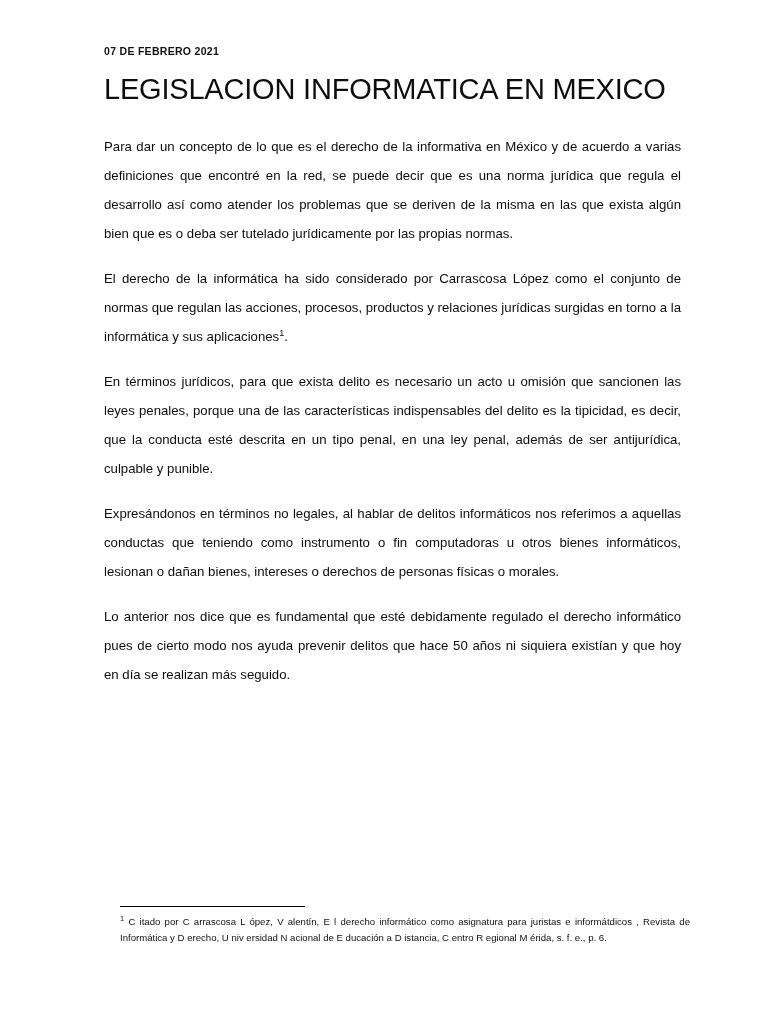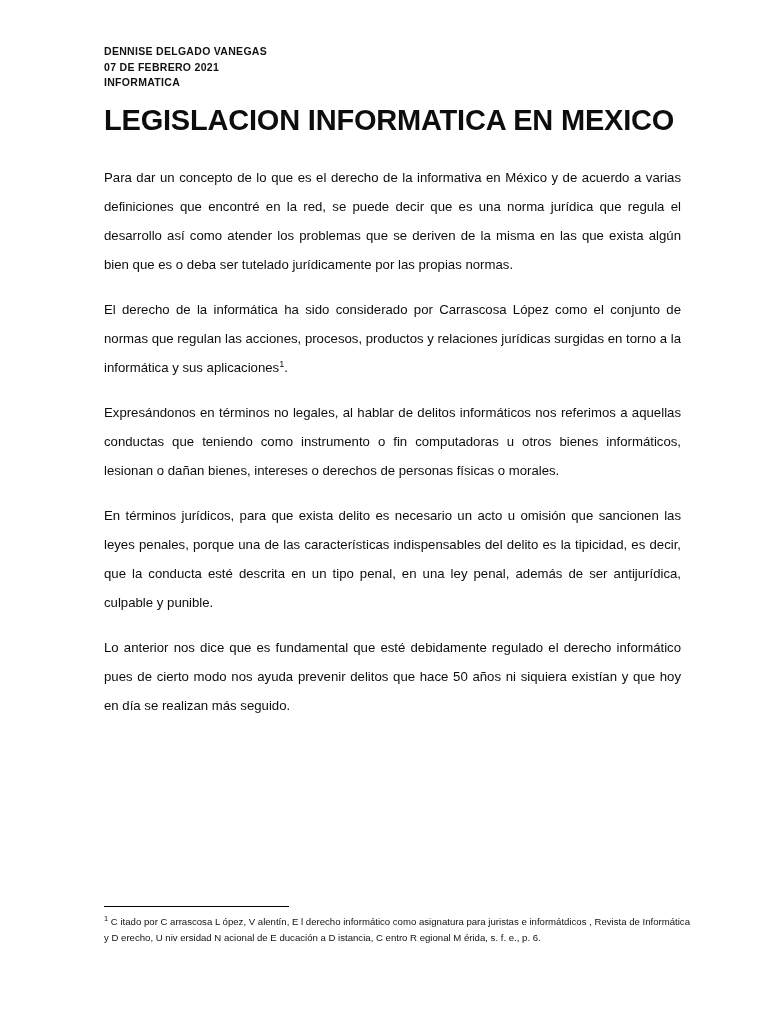--- a/index.html
+++ b/index.html
@@ -30,41 +30,41 @@
   .doc-header .hline {
     font-size: 10.5px;
     font-weight: bold;
     letter-spacing: 0.3px;
     line-height: 15.5px;
     margin: 0;
     color: #111;
   }
   h1.doc-title {
     font-size: 29px;
-    font-weight: bold;
+    font-weight: normal;
     line-height: 34px;
     letter-spacing: -0.2px;
     margin: 10px 0 26px 0;
     color: #0d0d0d;
   }
   p.body-par {
     font-size: 13.2px;
     line-height: 29px;
     text-align: justify;
     margin: 0 9px 16px 0;
     color: #0d0d0d;
   }
   p.body-par sup {
     font-size: 9px;
     line-height: 0;
     vertical-align: super;
   }
   .footnote-area {
     position: absolute;
-    left: 104px;
+    left: 120px;
     right: 78px;
     bottom: 78px;
   }
   .footnote-rule {
     width: 185px;
     height: 1px;
     background: #000;
     margin: 0 0 7px 0;
   }
   .footnote-text {
@@ -79,35 +79,33 @@
     vertical-align: super;
     line-height: 0;
   }
 </style>
 </head>
 <body>
 
 <div class="page">
 
   <div class="doc-header">
-    <p class="hline">DENNISE DELGADO VANEGAS</p>
     <p class="hline">07 DE FEBRERO 2021</p>
-    <p class="hline">INFORMATICA</p>
   </div>
 
   <h1 class="doc-title">LEGISLACION INFORMATICA EN MEXICO</h1>
 
   <p class="body-par">Para dar un concepto de lo que es el derecho de la informativa en México y de acuerdo a varias definiciones que encontré en la red, se puede decir que es una norma jurídica que regula el desarrollo así como atender los problemas que se deriven de la misma en las que exista algún bien que es o deba ser tutelado jurídicamente por las propias normas.</p>
 
   <p class="body-par"><span>El derecho de la informática ha sido considerado por Carrascosa López como el conjunto de normas que regulan las acciones, procesos, productos y relaciones jurídicas surgidas en torno a la informática y sus aplicaciones</span><sup>1</sup><span>.</span></p>
 
 
+  <p class="body-par">En términos jurídicos, para que exista delito es necesario un acto u omisión que sancionen las leyes penales, porque una de las características indispensables del delito es la tipicidad, es decir, que la conducta esté descrita en un tipo penal, en una ley penal, además de ser antijurídica, culpable y punible.</p>
+
   <p class="body-par">Expresándonos en términos no legales, al hablar de delitos informáticos nos referimos a aquellas conductas que teniendo como instrumento o fin computadoras u otros bienes informáticos, lesionan o dañan bienes, intereses o derechos de personas físicas o morales.</p>
-
-  <p class="body-par">En términos jurídicos, para que exista delito es necesario un acto u omisión que sancionen las leyes penales, porque una de las características indispensables del delito es la tipicidad, es decir, que la conducta esté descrita en un tipo penal, en una ley penal, además de ser antijurídica, culpable y punible.</p>
 
   <p class="body-par">Lo anterior nos dice que es fundamental que esté debidamente regulado el derecho informático pues de cierto modo nos ayuda prevenir delitos que hace 50 años ni siquiera existían y que hoy en día se realizan más seguido.</p>
 
   <div class="footnote-area">
     <div class="footnote-rule"></div>
     <p class="footnote-text"><sup>1</sup> <span>C itado por C arrascosa L ópez, V alentín, E l derecho informático como asignatura para juristas e informátdicos , Revista de Informática y D erecho, U niv ersidad N acional de E ducación a D istancia, C entro R egional M érida, s. f. e., p. 6.</span></p>
   </div>
 
 </div>
 

